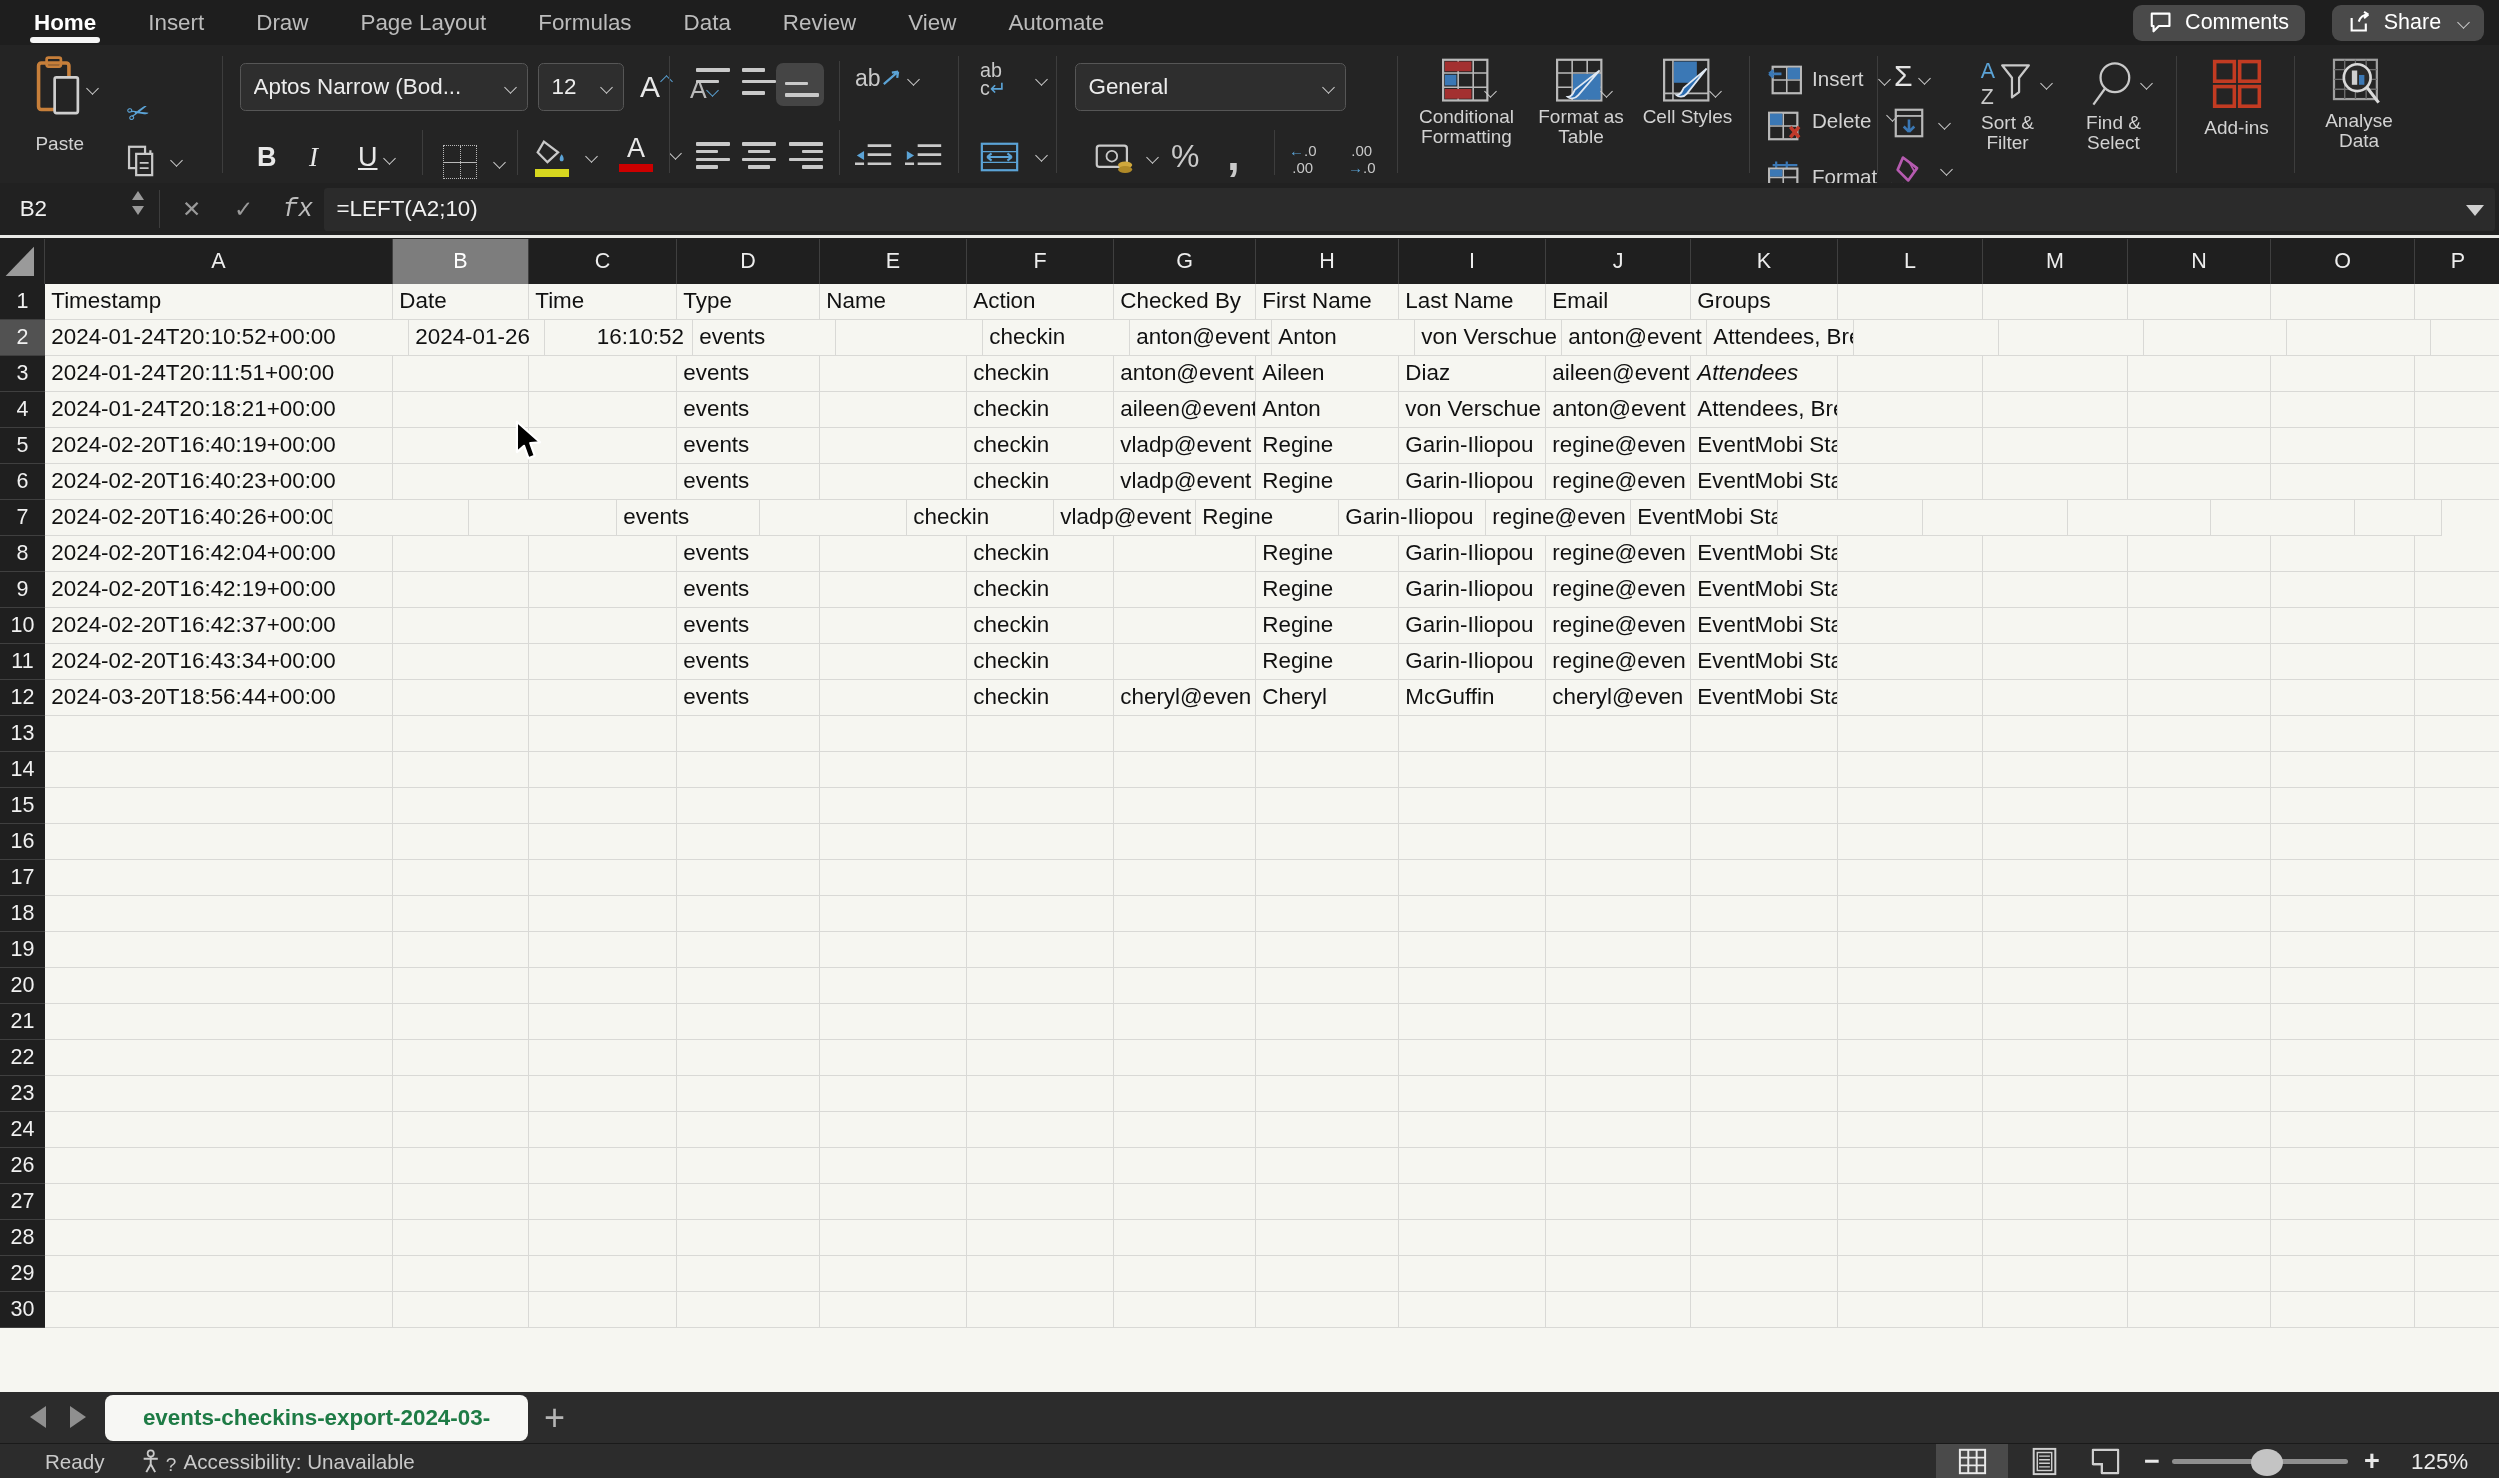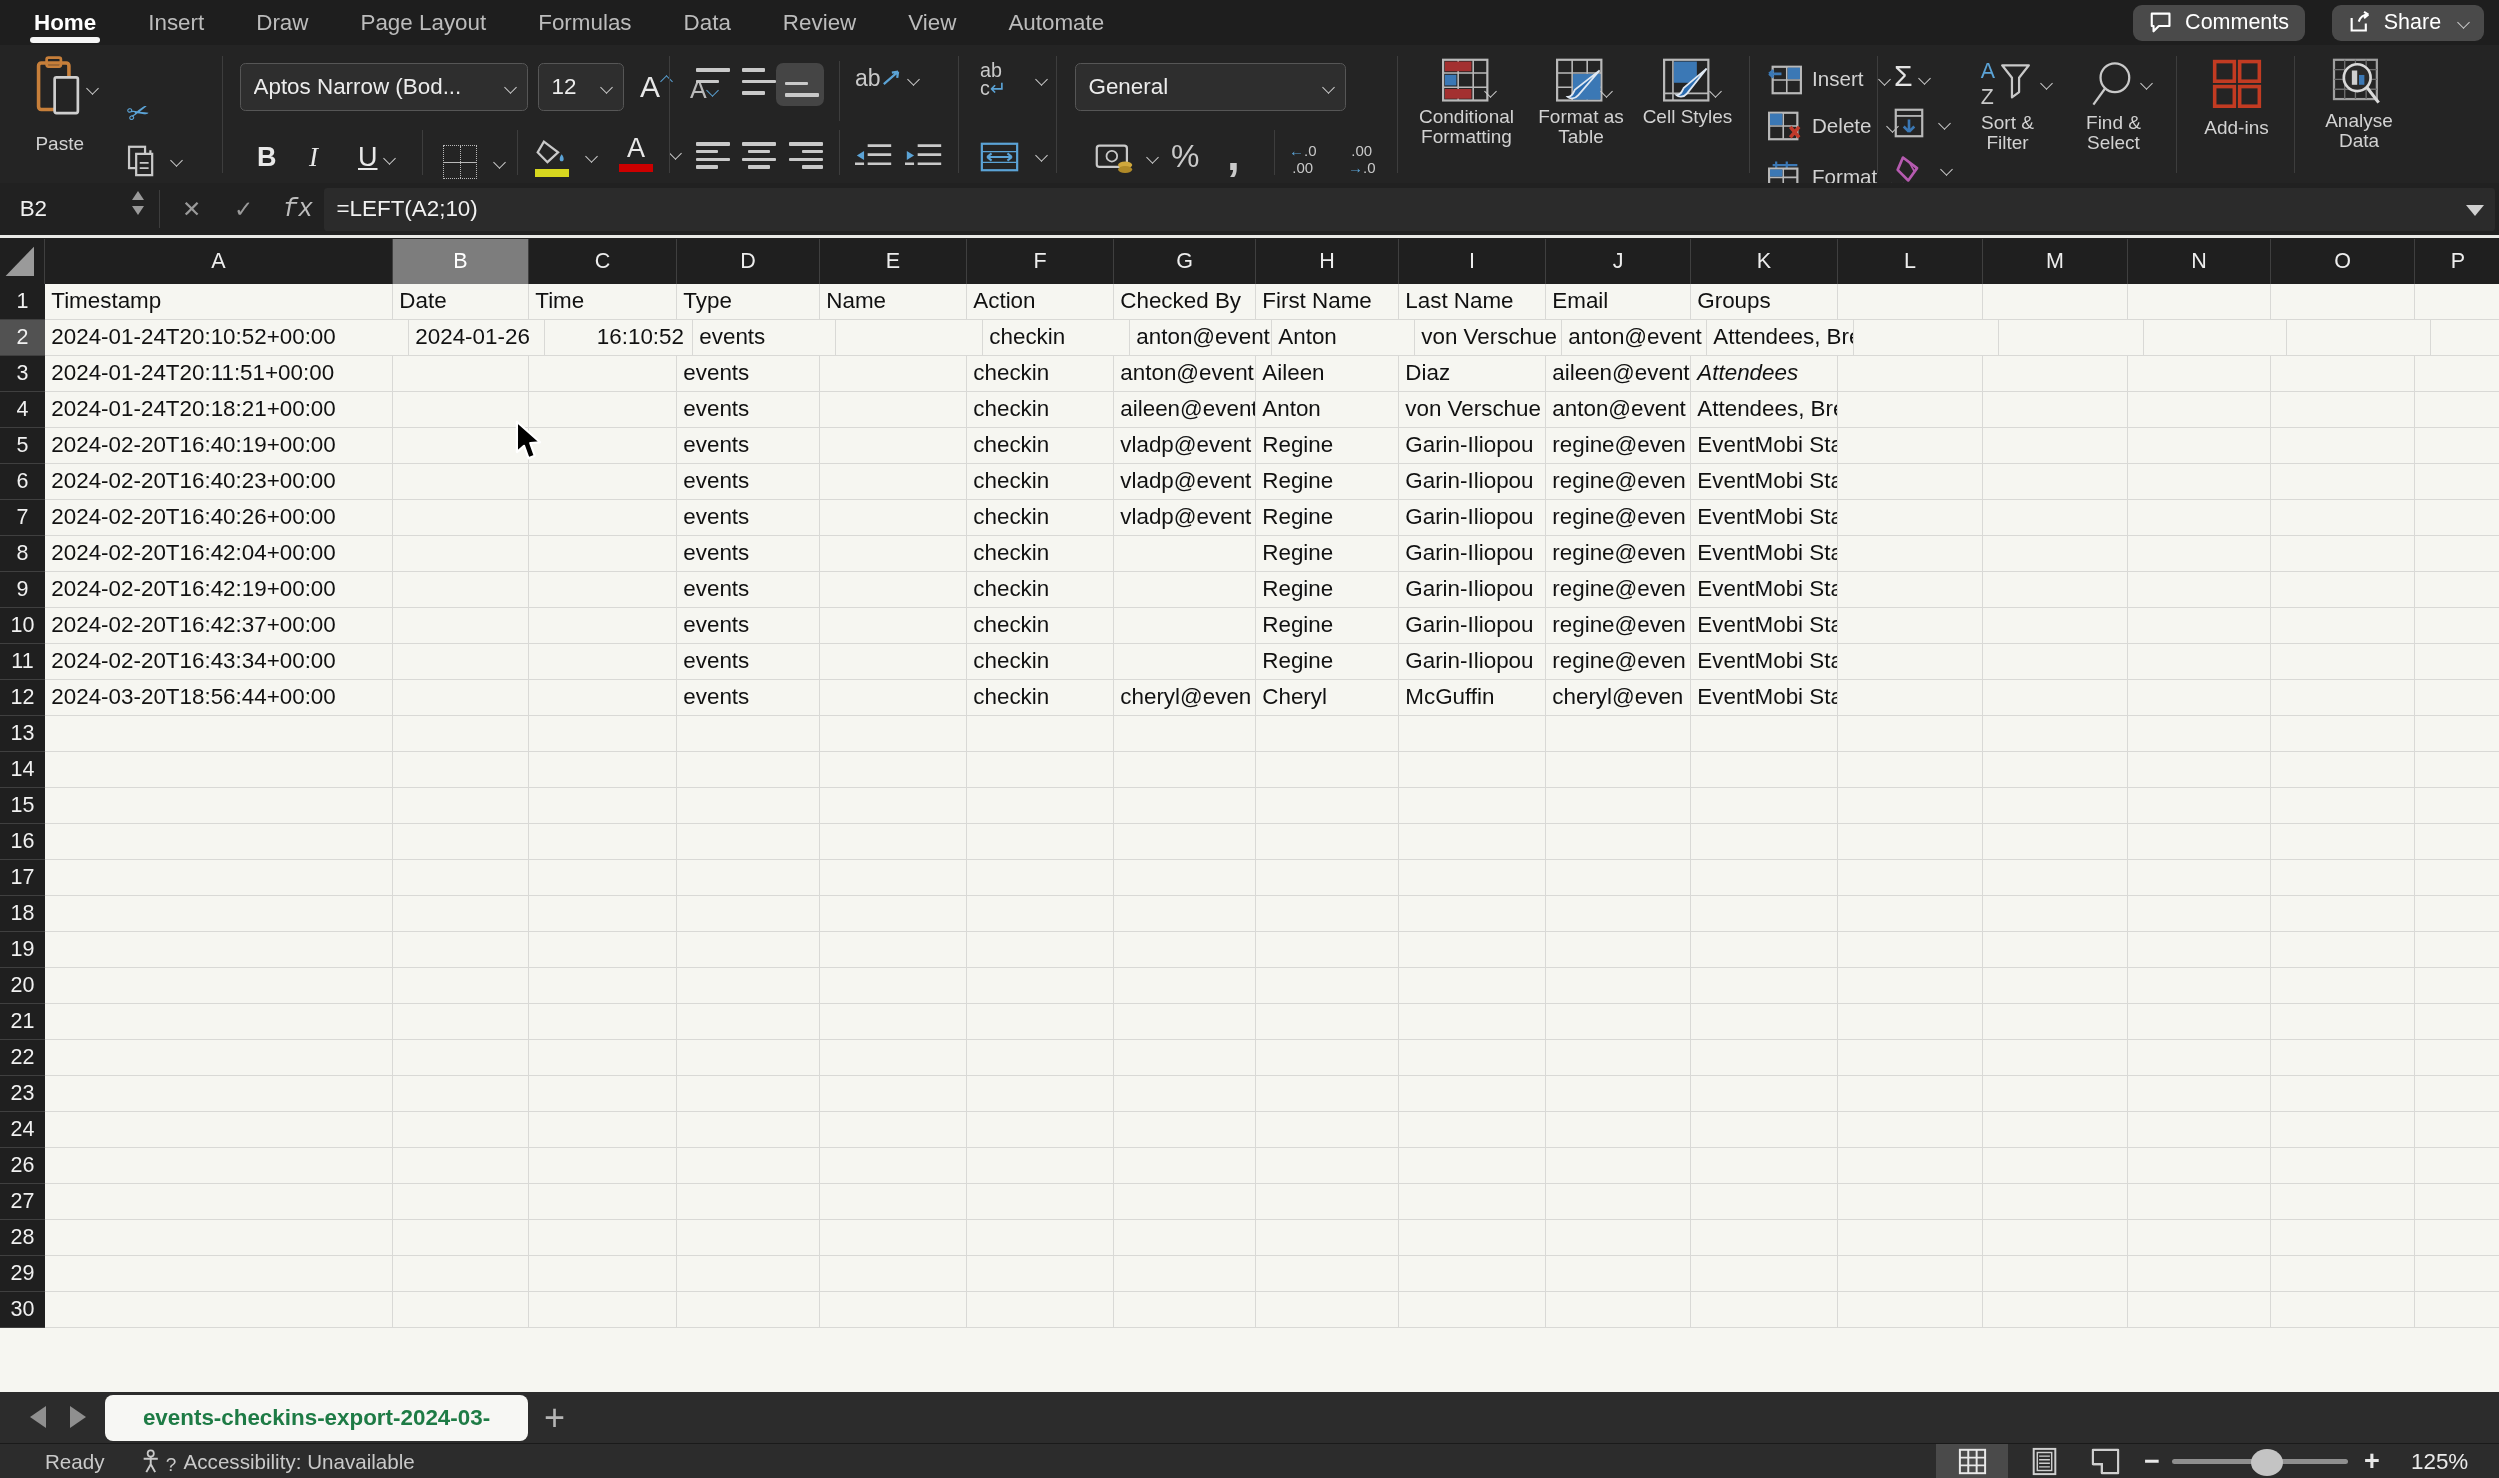--- a/index.html
+++ b/index.html
@@ -309,21 +309,21 @@
     <div class="abs" style="left:1767px;top:19.7px;display:flex;align-items:center;gap:9px;">
       <svg width="36" height="30" viewBox="0 0 40 34">
           <rect x="6" y="2" width="32" height="30" fill="none" stroke="#b9b9b9" stroke-width="2.5"></rect>
           <path d="M22 2v30M6 17h32" stroke="#b9b9b9" stroke-width="1.8"></path>
           <rect x="23" y="3" width="14" height="13" fill="#3b78b5"></rect>
           <path d="M2 10h14M2 10l5-4M2 10l5 4" stroke="#3b78b5" stroke-width="3" fill="none"></path>
         </svg>
       <span class="rlabel" style="font-size:20.6px;">Insert</span>
       <span class="chev"></span>
     </div>
-    <div class="abs" style="left:1767px;top:66px;display:flex;align-items:center;gap:9px;">
+    <div class="abs" style="left:1767px;top:66px;display:flex;gap:9px;">
       <svg width="36" height="30" viewBox="0 0 40 34">
           <rect x="2" y="2" width="32" height="30" fill="none" stroke="#b9b9b9" stroke-width="2.5"></rect>
           <path d="M18 2v30M2 17h32" stroke="#b9b9b9" stroke-width="1.8"></path>
           <rect x="3" y="3" width="14" height="13" fill="#3b78b5"></rect>
           <path d="M26 18l10 12M36 18l-10 12" stroke="#c03a2b" stroke-width="4"></path>
         </svg>
       <span class="rlabel" style="font-size:20.6px;">Delete</span>
       <span class="chev"></span>
     </div>
     <div class="abs" style="left:1767px;top:113px;display:flex;align-items:flex-end;gap:9px;">
@@ -556,21 +556,21 @@
           <div class="sp">EventMobi Staff, Speakers, VIP</div>
         </div>
         <div class="gcell" style="width: 145px;"></div>
         <div class="gcell" style="width: 145px;"></div>
         <div class="gcell" style="width: 143px;"></div>
         <div class="gcell" style="width: 144px;"></div>
         <div class="gcell" style="width: 87px;"></div>
       </div>
       <div class="grow">
         <div class="grh">7</div>
-        <div class="gcell" style="width: 348px;">2024-02-20T16:40:26+00:00</div>
+        <div class="gcell" style="width: 288px;">2024-02-20T16:40:26+00:00</div>
         <div class="gcell" style="width: 136px;"></div>
         <div class="gcell ar" style="width: 148px;"></div>
         <div class="gcell" style="width: 143px;">events</div>
         <div class="gcell" style="width: 147px;"></div>
         <div class="gcell" style="width: 147px;">checkin</div>
         <div class="gcell" style="width: 142px;">vladp@event</div>
         <div class="gcell" style="width: 143px;">Regine</div>
         <div class="gcell" style="width: 147px;">Garin-Iliopou</div>
         <div class="gcell" style="width: 145px;">regine@even</div>
         <div class="gcell" style="width: 147px;">

